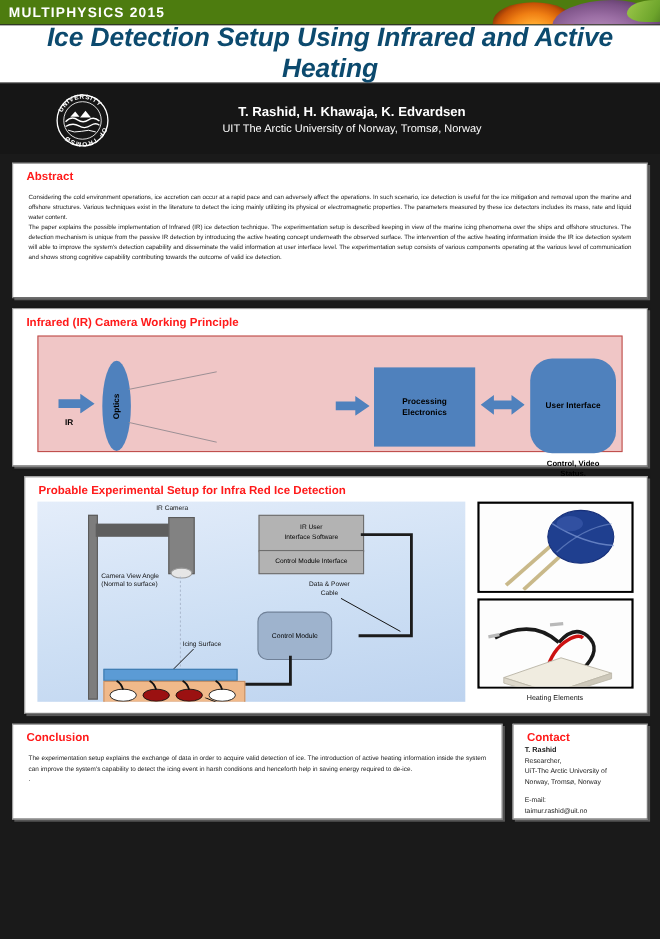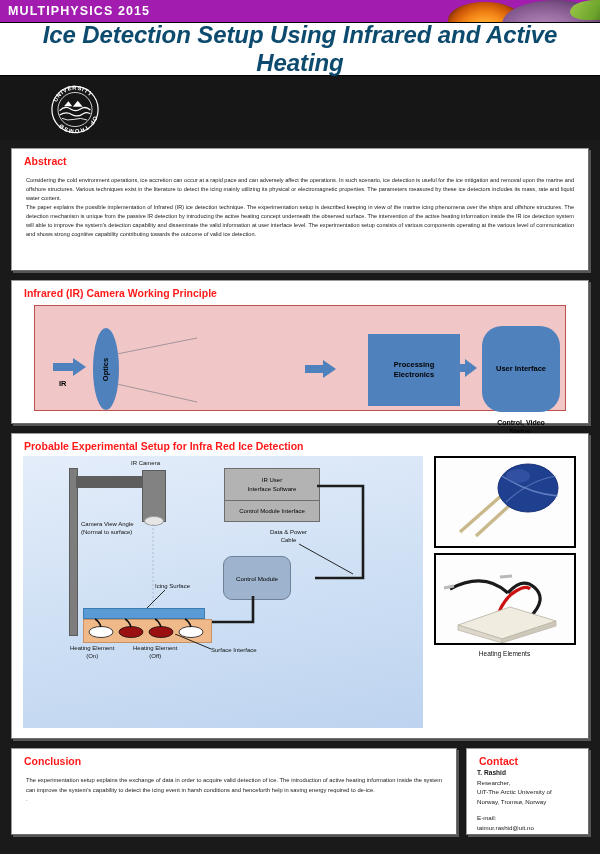--- a/index.html
+++ b/index.html
@@ -21,21 +21,21 @@
     inset: 0;
     background: #1a1a1a;
     display: flex;
     flex-direction: column;
   }
 
   
   .banner {
     position: relative;
     height: 22px;
-    background: #a21caf;
+    background: #4d7c0f;
     flex: 0 0 auto;
     overflow: hidden;
   }
   .banner-title {
     position: absolute;
     left: 8px;
     top: 4px;
     color: #ffffff;
     font-size: 12.5px;
     font-weight: bold;
@@ -220,21 +220,21 @@
     font-weight: bold;
     color: #000;
     text-align: center;
     line-height: 1.35;
   }
   .arrow-r, .arrow-lr {
     position: absolute;
   }
 
   
-  .setup-panel { flex: 0 0 auto; height: 306px; display: block; }
+  .setup-panel { flex: 0 0 auto; height: 216px; display: block; margin-left: 11px; }
   .setup-inner {
     position: absolute;
     left: 11px;
     top: 22px;
     right: 11px;
     bottom: 10px;
     display: flex;
     gap: 9px;
   }
   .setup-diagram {
@@ -330,20 +330,24 @@
           <path id="arcBot" d="M50,50 m36,0 a36,36 0 0 1 -72,0" fill="none"></path>
         </defs>
         <text font-family="Liberation Sans, sans-serif" font-size="10.5" font-weight="bold" fill="#ffffff" letter-spacing="1.2">
           <textPath href="#arcTop" startOffset="12%">UNIVERSITY</textPath>
         </text>
         <text font-family="Liberation Sans, sans-serif" font-size="10.5" font-weight="bold" fill="#ffffff" letter-spacing="1.2">
           <textPath href="#arcBot" startOffset="10%">OF TROMSØ</textPath>
         </text>
       </svg>
     </div>
+    <div class="authors-center">
+      <div class="authors-names">T. Rashid, H. Khawaja, K. Edvardsen</div>
+      <div class="authors-affil">UIT The Arctic University of Norway, Tromsø, Norway</div>
+    </div>
   </div>
 
   <div class="poster-body">
 
     <div class="panel abstract-panel">
       <div class="panel-head">Abstract</div>
       <div class="abstract-text">
         <p>Considering the cold environment operations, ice accretion can occur at a rapid pace and can adversely affect the operations. In such scenario, ice detection is useful for the ice mitigation and removal upon the marine and offshore structures. Various techniques exist in the literature to detect the icing mainly utilizing its physical or electromagnetic properties. The parameters measured by these ice detectors includes its mass, rate and liquid water content.</p>
         <p>The paper explains the possible implementation of Infrared (IR) ice detection technique. The experimentation setup is described keeping in view of the marine icing phenomena over the ships and offshore structures. The detection mechanism is unique from the passive IR detection by introducing the active heating concept underneath the observed surface. The intervention of the active heating information inside the IR ice detection system will able to improve the system's detection capability and disseminate the valid information at user interface level. The experimentation setup consists of various components operating at the various level of communication and shows strong cognitive capability contributing towards the outcome of valid ice detection.</p>
       </div>
@@ -366,21 +370,21 @@
         <svg style="position:absolute; left:80px; top:30px;" width="85" height="70">
           <line x1="2" y1="18" x2="82" y2="2" stroke="#9b8f94" stroke-width="0.9"></line>
           <line x1="2" y1="48" x2="82" y2="66" stroke="#9b8f94" stroke-width="0.9"></line>
         </svg>
 
 
         <svg class="arrow-r" style="left:270px; top:54px;" width="32" height="18">
           <path d="M0 5 h18 v-5 l13 9 l-13 9 v-5 h-18 z" fill="#4f81bd"></path>
         </svg>
 
-        <div class="blk" style="left:305px; top:28px; width:92px; height:72px;margin-left:28px;">
+        <div class="blk" style="left:305px; top:28px; width:92px; height:72px;">
           <span style="white-space:pre-line;">Processing
 Electronics</span>
         </div>
 
         <svg class="arrow-lr" style="left:402px; top:52px;" width="40" height="20">
           <path d="M0 10 l12 -9 v5 h16 v-5 l12 9 l-12 9 v-5 h-16 v5 z" fill="#4f81bd"></path>
         </svg>
 
         <div class="blk" style="left:447px; top:20px; width:78px; height:86px; border-radius:20px;">
           <span>User Interface</span>

